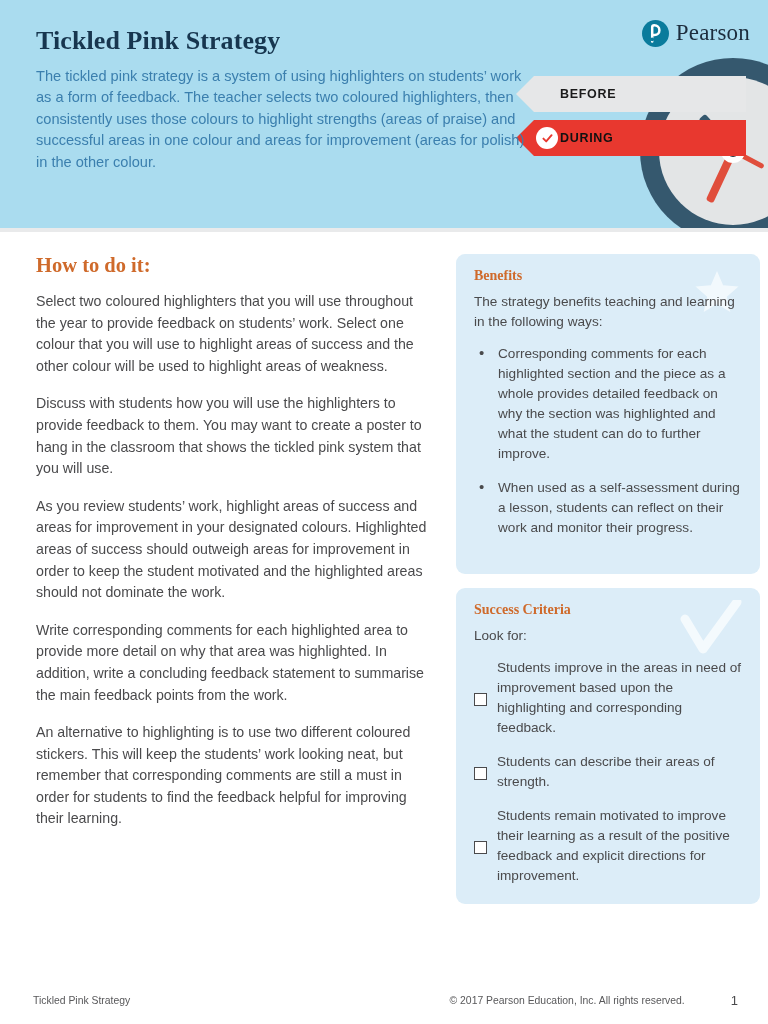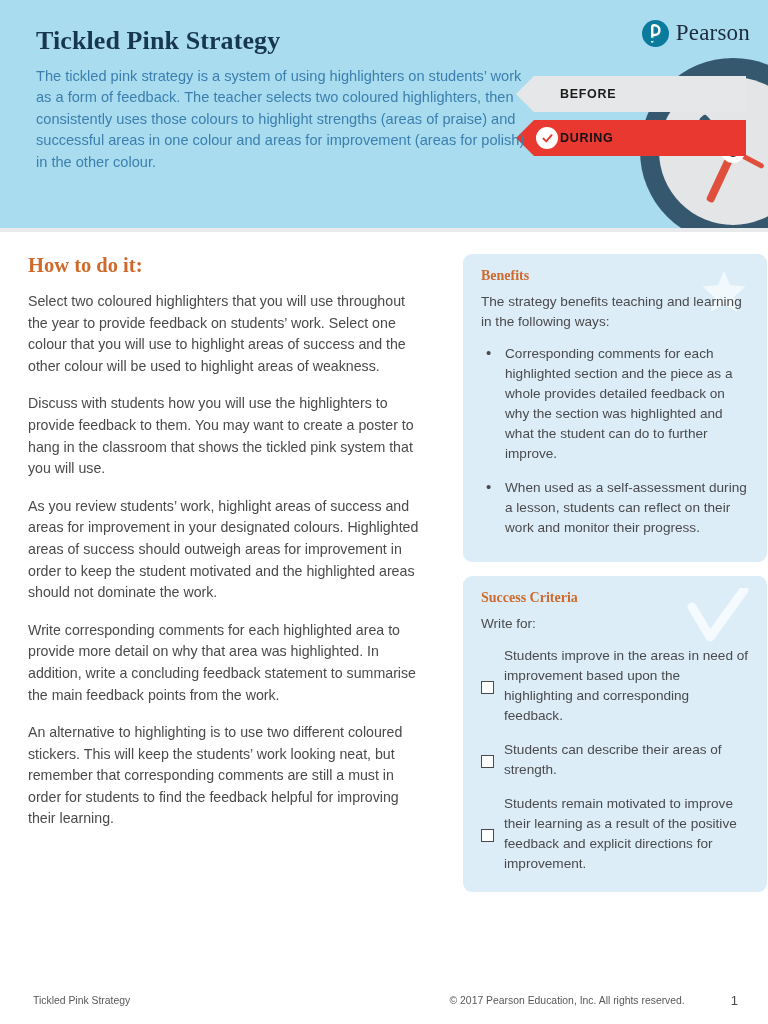--- a/index.html
+++ b/index.html
@@ -175,22 +175,22 @@
     left: 0; bottom: 0;
     width: 768px; height: 4px;
     background: #e9eaeb;
     z-index: 8;
   }
 
   
   .content {
     position: relative;
     display: flex;
-    padding: 22px 22px 0 28px;
-    gap: 37px;
+    padding: 22px 22px 0 36px;
+    gap: 22px;
   }
   .col-left { width: 398px; flex: 0 0 398px; }
   .col-right { width: 304px; flex: 0 0 304px; }
 
   .section-heading {
     font-family: "Liberation Serif", serif;
     font-weight: bold;
     font-size: 20.5px;
     color: #cf6a2b;
     margin: 0 0 14px 0;
@@ -237,21 +237,21 @@
     z-index: 3;
   }
   .panel-list li {
     position: relative;
     padding-left: 24px;
     margin-bottom: 14px;
     font-size: 13.6px;
     line-height: 20px;
     color: #4a4a4c;
   }
-  .panel-list li:last-child { margin-bottom: 8px; }
+  .panel-list li:last-child { margin-bottom: 20px; }
   .panel-list li::before {
     content: "\2022";
     position: absolute;
     left: 5px; top: -1px;
     font-size: 15px;
     color: #4a4a4c;
   }
 
   
   .wm-star {
@@ -389,21 +389,21 @@
       </ul>
     </div>
 
     <div class="panel">
       <span class="wm-check">
         <svg width="62" height="58" viewBox="0 0 62 58">
           <path d="M5 19 L23 49 L57 2" fill="none" stroke="#f4fafd" stroke-width="9" stroke-linecap="round" stroke-linejoin="round"></path>
         </svg>
       </span>
       <h2 class="panel-heading">Success Criteria</h2>
-      <p class="panel-lead">Write for:</p>
+      <p class="panel-lead">Look for:</p>
       <ul class="check-list">
         <li>
           <span class="checkbox"></span>
           <span>Students improve in the areas in need of improvement based upon the highlighting and corresponding feedback.</span>
         </li>
         <li>
           <span class="checkbox"></span>
           <span>Students can describe their areas of strength.</span>
         </li>
         <li>

